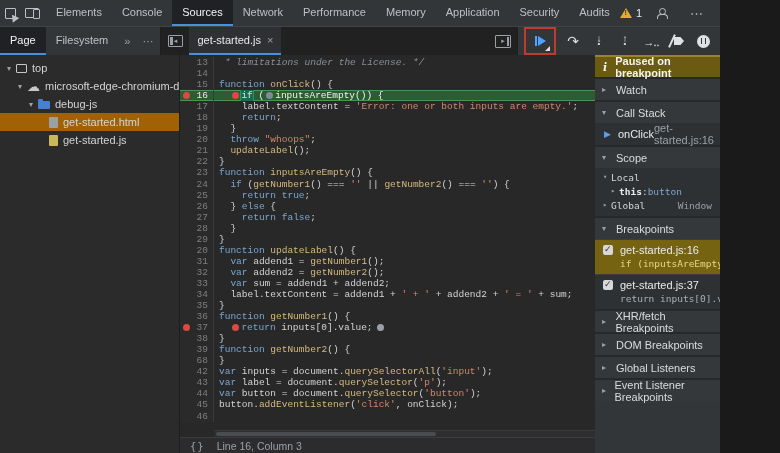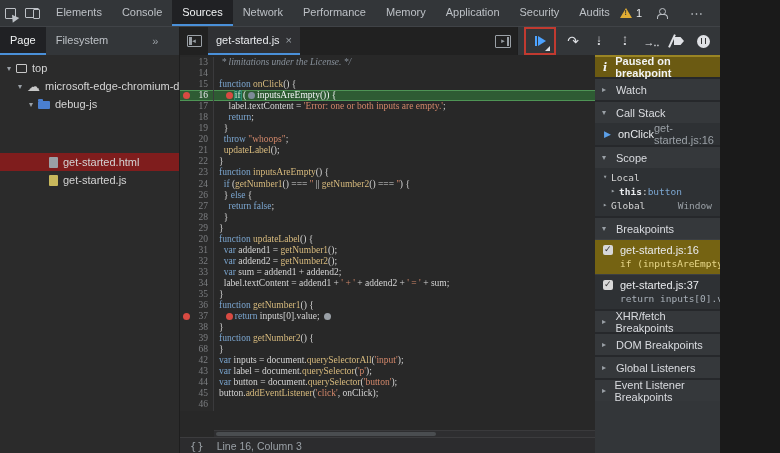--- a/index.html
+++ b/index.html
@@ -30,21 +30,21 @@
   .warn-tri::after { content:"!"; position:absolute; left:-1.5px; top:1px; font-size:7px; font-weight:bold; color:#333; }
   .person-icon { position:relative; width:12px; height:11px; }
   .person-icon::before { content:""; position:absolute; left:2px; top:0; width:5px; height:5px;
     border:1px solid #bdc1c6; border-radius:50%; }
   .person-icon::after { content:""; position:absolute; left:0; bottom:0; width:9px; height:4px;
     border:1px solid #bdc1c6; border-bottom:none; border-radius:4px 4px 0 0; }
   .dots { color:#bdc1c6; font-size:13px; letter-spacing:1px; }
 
   
   .row2 { position:absolute; left:0; top:27px; right:0; height:28px; display:flex; }
-  .nav-tabs { width:180px; background:#333639; display:flex; align-items:stretch; border-right:1px solid #1e1e1e;gap:28px; }
+  .nav-tabs { width:180px; background:#333639; display:flex; align-items:stretch; border-right:1px solid #1e1e1e; }
   .ntab { padding:0 10px; display:flex; align-items:center; color:#bdc1c6; border-bottom:2px solid transparent; }
   .ntab.active { background:#202124; color:#f1f3f4; border-bottom:2px solid #4a90d9; }
   .ntab-extra { display:flex; align-items:center; color:#9aa0a6; padding:0 6px; font-size:11px; }
   .ntab-more { margin-left:auto; }
   .editor-tabstrip { width:415px; background:#212121; display:flex; align-items:stretch; border-right:1px solid #1e1e1e; }
   .navigator-toggle { width:28px; display:flex; align-items:center; justify-content:center; }
   .nav-toggle-glyph { position:relative; width:15px; height:12px; border:1px solid #9aa0a6; border-radius:1px;
     display:flex; align-items:center; justify-content:center; color:#9aa0a6; font-size:7px; }
   .nav-toggle-glyph::before { content:""; position:absolute; left:1px; top:1px; bottom:1px; width:3px; background:#9aa0a6; }
   .etab { display:flex; align-items:center; gap:6px; padding:0 8px; background:#2f3033; color:#e8eaed;
@@ -73,35 +73,35 @@
   .deact-glyph .slash { position:absolute; left:1px; top:-2px; width:1.8px; height:14px; background:#dfe1e5;
     transform:rotate(25deg); }
   .pause-circle { width:13px; height:13px; border-radius:50%; background:#dfe1e5; display:flex;
     align-items:center; justify-content:center; }
   .pause-circle i { display:block; width:5px; height:6px; border-left:1.6px solid #333; border-right:1.6px solid #333; }
 
   
   .sidebar { position:absolute; left:0; top:55px; width:180px; bottom:0; background:#2b2b2b;
     border-right:1px solid #1e1e1e; padding-top:4px; overflow:hidden; }
   .trow { display:flex; align-items:center; height:18px; white-space:nowrap; color:#d4d4d4; }
-  .trow.selected { background:#7f1d1d;margin-top:40px; }
+  .trow.selected { background:#a16207; }
   .tarrow { width:10px; text-align:center; color:#9aa0a6; font-size:8px; flex:none; }
   .ticon { flex:none; margin:0 5px 0 2px; display:flex; align-items:center; justify-content:center; }
   .frame-glyph { width:11px; height:9px; border:1px solid #c8c8c8; border-radius:1px; }
   .cloud-glyph { color:#c8c8c8; font-size:13px; line-height:9px; }
   .folder-glyph { position:relative; width:12px; height:8px; background:#4a7fd0; border-radius:1px; margin-top:2px; }
   .folder-glyph::before { content:""; position:absolute; left:0; top:-2px; width:5px; height:2px; background:#4a7fd0;
     border-radius:1px 1px 0 0; }
   .file-glyph { width:9px; height:11px; border-radius:1px; }
   .file-html { background:#9aa0a6; }
   .file-js { background:#c9b85c; }
 
   
   .editor { position:absolute; left:180px; top:55px; width:415px; bottom:16px; background:#282828; overflow:hidden; }
-  .code-lines { position:absolute; left:0; top:2px; right:0; bottom:7px; font-family:Liberation Serif, serif;
+  .code-lines { position:absolute; left:0; top:2px; right:0; bottom:7px; font-family:Liberation Mono, monospace;
     font-size:9.5px; }
   .cline { display:flex; height:11.05px; line-height:11.05px; white-space:pre; }
   .gcell { position:relative; flex:none; width:34px; text-align:right; padding-right:5px; color:#7d7f82;
     background:#2a2a2a; border-right:1px solid #3a3a3c; }
   .gdot { position:absolute; left:3px; top:2px; width:7px; height:7px; border-radius:50%; background:#d84a42; }
   .ccell { flex:1; padding-left:5px; color:#d4d4d4; overflow:hidden; }
   .cline.exec .gcell { background:#2e5b33; color:#e8eaed;
     box-shadow:inset 0 1px 0 #4e9455, inset 0 -1px 0 #4e9455; }
   .cline.exec .ccell { background:#2e5b33; color:#f1f3f4;
     box-shadow:inset 0 1px 0 #4e9455, inset 0 -1px 0 #4e9455; }
@@ -294,20 +294,21 @@
         <div class="cline"><div class="gcell">15</div><div class="ccell"><span class="tok-kw">function</span> <span class="tok-fn">onClick</span>() {</div></div>
         <div class="cline exec"><div class="gcell"><div class="gdot"></div>16</div><div class="ccell"><span>  </span><span class="idot red"></span><span class="tok-kw chip" style="color: rgb(207, 232, 210);">if</span><span> (</span><span class="idot gray"></span><span>inputsAreEmpty()) {</span></div></div>
         <div class="cline"><div class="gcell">17</div><div class="ccell">    label.textContent = <span class="tok-str">'Error: one or both inputs are empty.'</span>;</div></div>
         <div class="cline"><div class="gcell">18</div><div class="ccell">    <span class="tok-kw">return</span>;</div></div>
         <div class="cline"><div class="gcell">19</div><div class="ccell">  }</div></div>
         <div class="cline"><div class="gcell">20</div><div class="ccell">  <span class="tok-kw">throw</span> <span class="tok-str">"whoops"</span>;</div></div>
         <div class="cline"><div class="gcell">21</div><div class="ccell">  <span class="tok-fn">updateLabel</span>();</div></div>
         <div class="cline"><div class="gcell">22</div><div class="ccell">}</div></div>
         <div class="cline"><div class="gcell">23</div><div class="ccell"><span class="tok-kw">function</span> <span class="tok-fn">inputsAreEmpty</span>() {</div></div>
         <div class="cline"><div class="gcell">24</div><div class="ccell">  <span class="tok-kw">if</span> (<span class="tok-fn">getNumber1</span>() === <span class="tok-str">''</span> || <span class="tok-fn">getNumber2</span>() === <span class="tok-str">''</span>) {</div></div>
+        <div class="cline"><div class="gcell">25</div><div class="ccell">    <span class="tok-kw">return</span> <span class="tok-kw">true</span>;</div></div>
         <div class="cline"><div class="gcell">26</div><div class="ccell">  } <span class="tok-kw">else</span> {</div></div>
         <div class="cline"><div class="gcell">27</div><div class="ccell">    <span class="tok-kw">return</span> <span class="tok-kw">false</span>;</div></div>
         <div class="cline"><div class="gcell">28</div><div class="ccell">  }</div></div>
         <div class="cline"><div class="gcell">29</div><div class="ccell">}</div></div>
         <div class="cline"><div class="gcell">20</div><div class="ccell"><span class="tok-kw">function</span> <span class="tok-fn">updateLabel</span>() {</div></div>
         <div class="cline"><div class="gcell">31</div><div class="ccell">  <span class="tok-kw">var</span> addend1 = <span class="tok-fn">getNumber1</span>();</div></div>
         <div class="cline"><div class="gcell">32</div><div class="ccell">  <span class="tok-kw">var</span> addend2 = <span class="tok-fn">getNumber2</span>();</div></div>
         <div class="cline"><div class="gcell">33</div><div class="ccell">  <span class="tok-kw">var</span> sum = addend1 + addend2;</div></div>
         <div class="cline"><div class="gcell">34</div><div class="ccell">  label.textContent = addend1 + <span class="tok-str">' + '</span> + addend2 + <span class="tok-str">' = '</span> + sum;</div></div>
         <div class="cline"><div class="gcell">35</div><div class="ccell">}</div></div>

